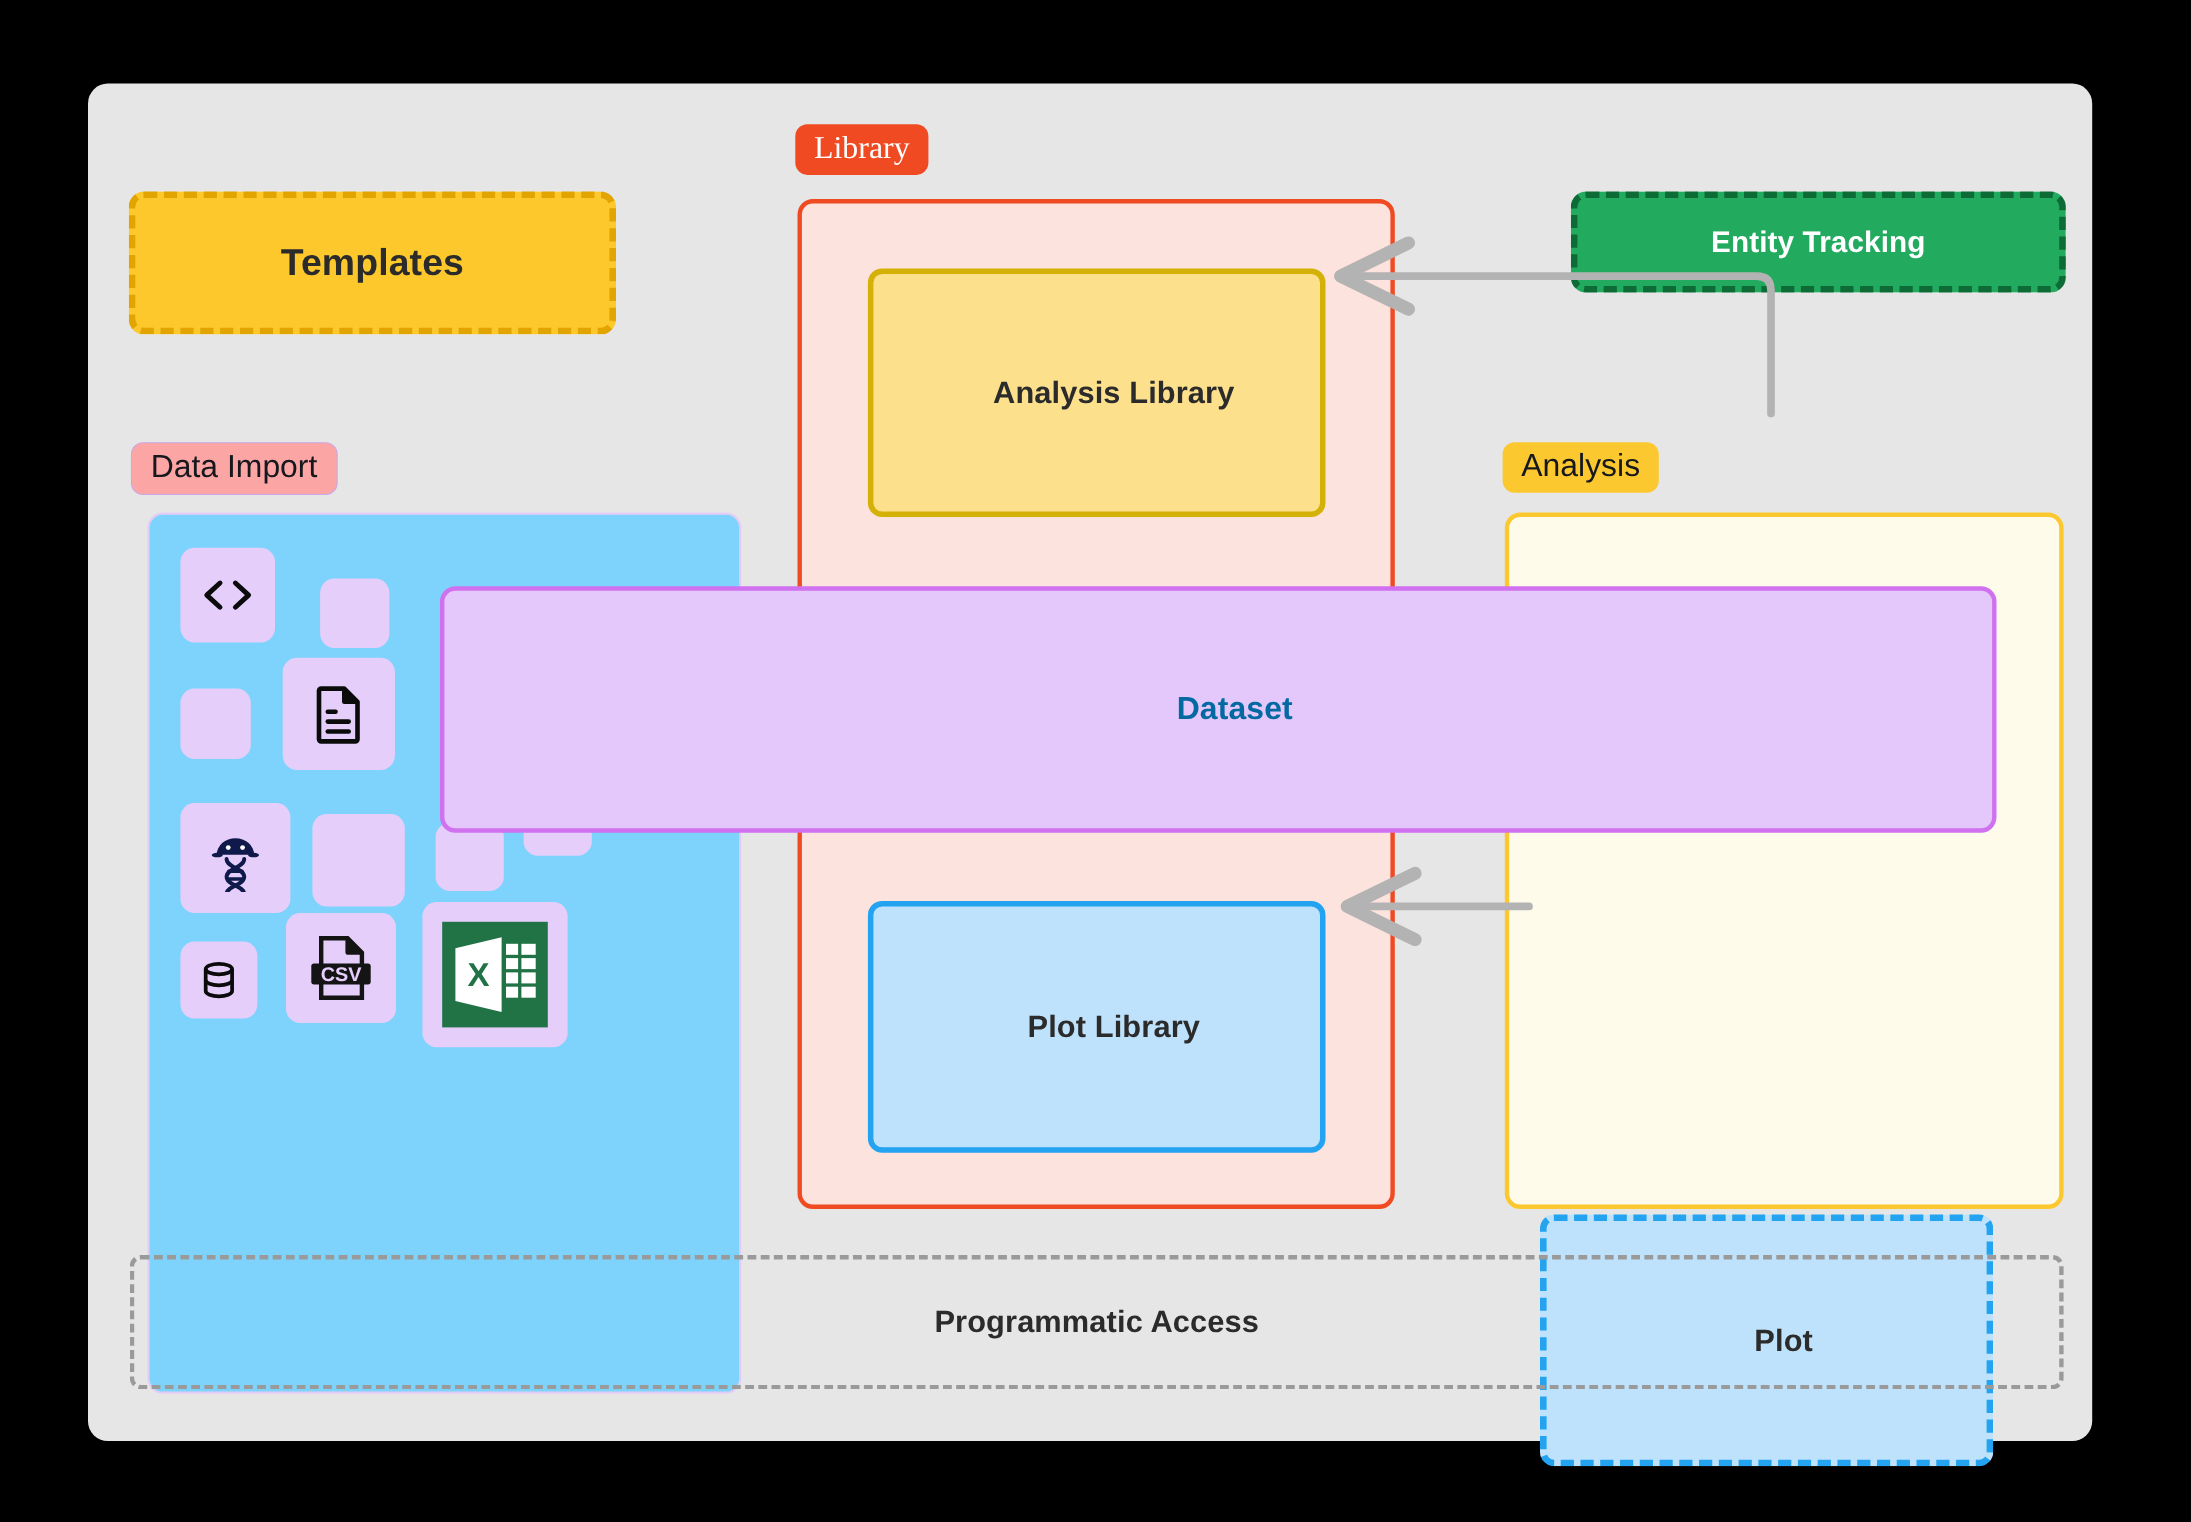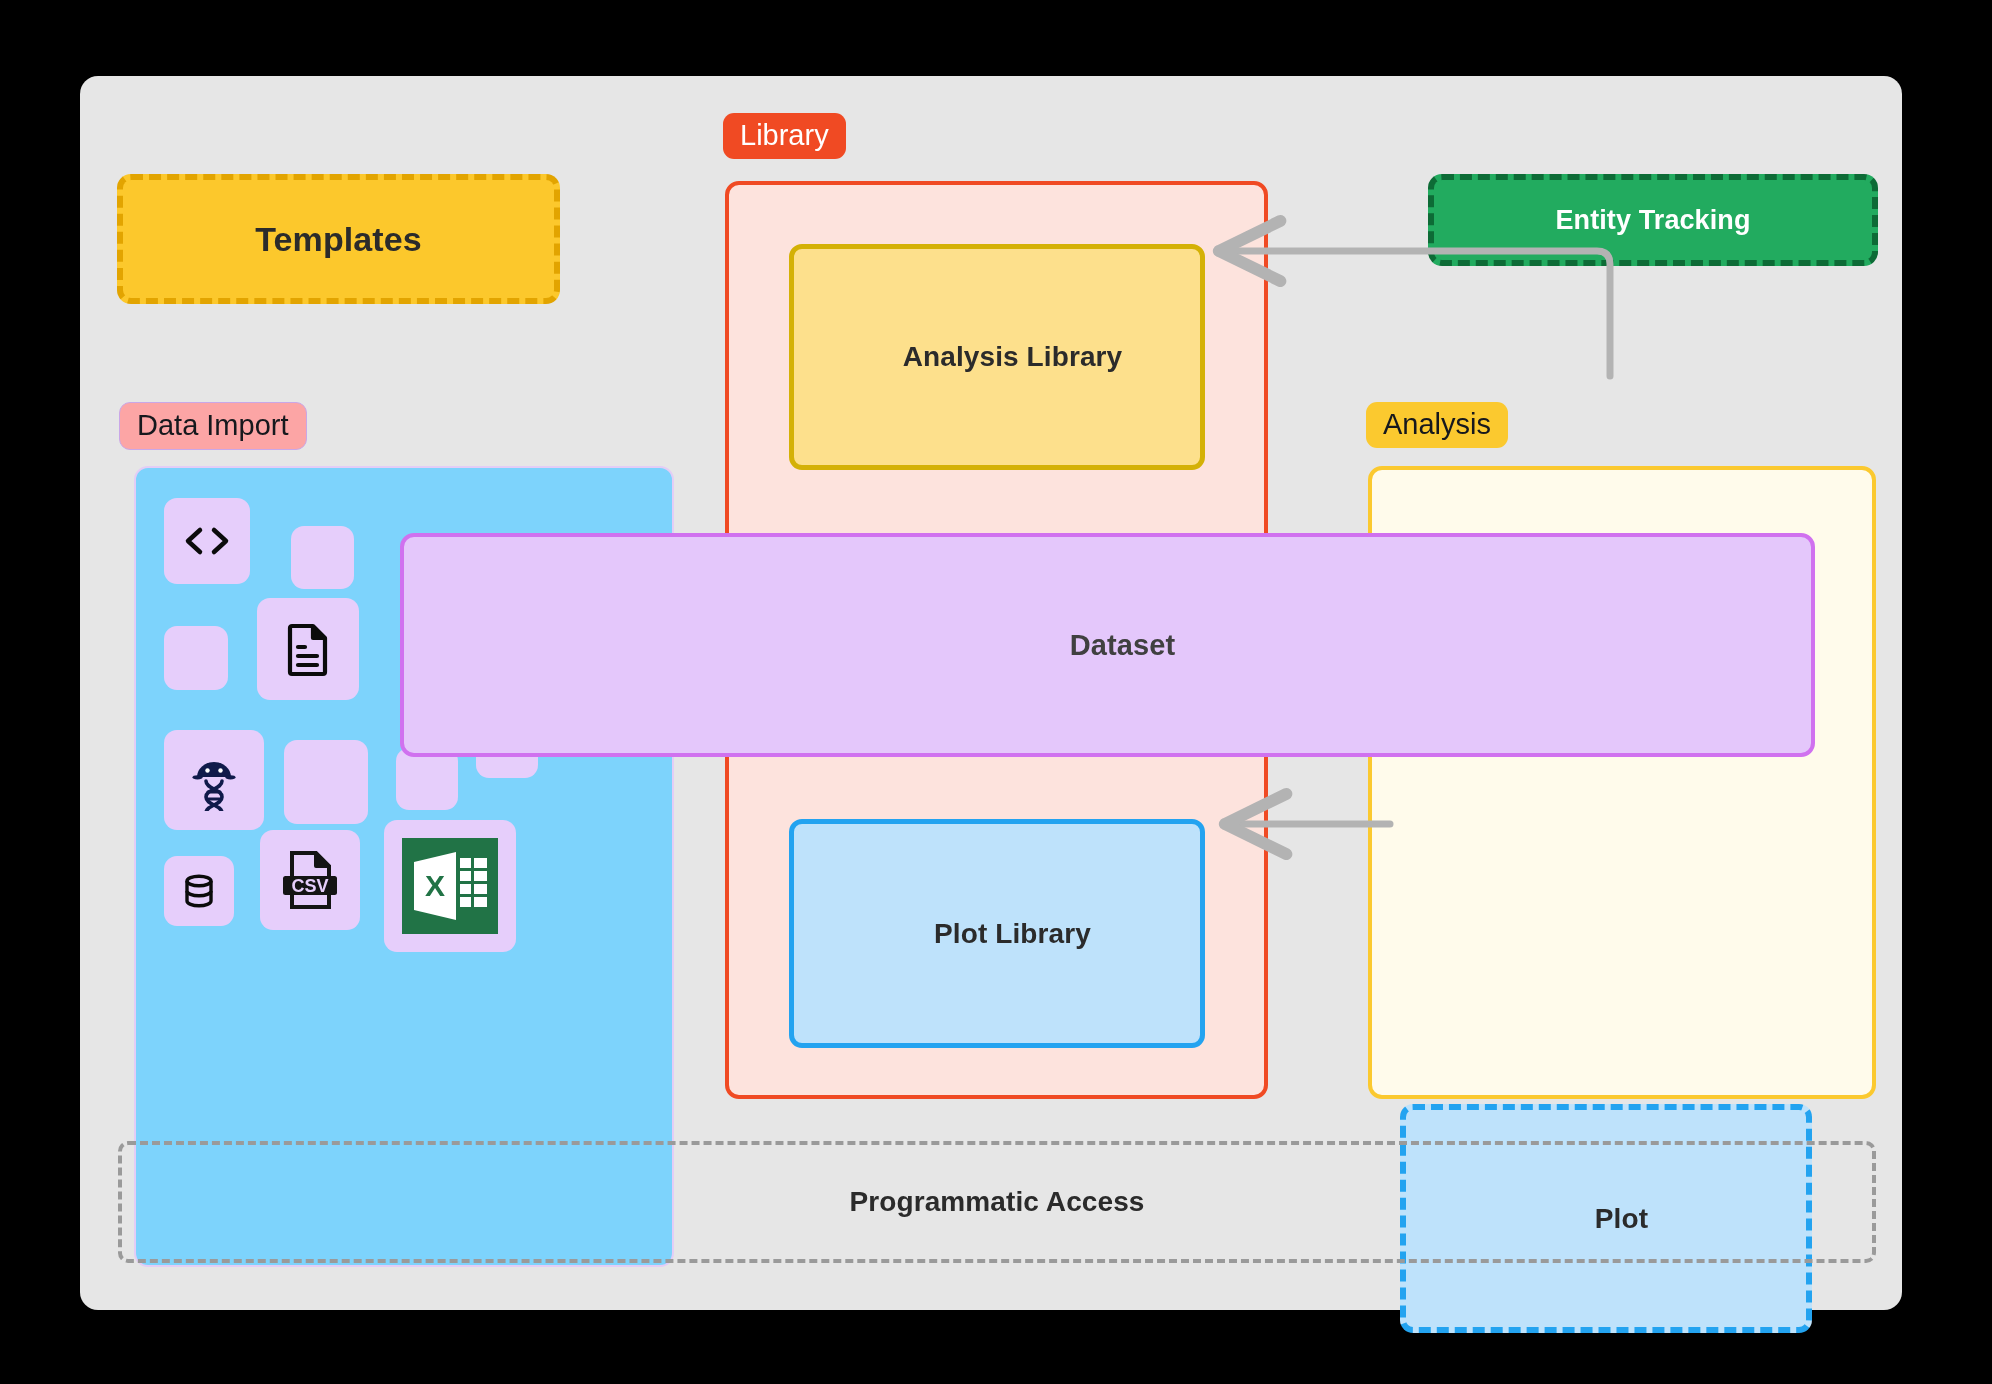--- a/index.html
+++ b/index.html
@@ -65,21 +65,21 @@
     background:#bee2fb;border:6px dashed #23a3f0;border-radius:13px;
   }
   .plot .lbl{font-size:28px;color:#2b2b2b;margin-left:31px;}
 
   
   .dataset{
     left:400px;top:533px;width:1415px;height:224px;
     background:#e4c7fb;border:4px solid #d071ef;border-radius:14px;
     z-index:30;
   }
-  .dataset .lbl{font-size:29px;color:#404040;margin-left:30px;}
+  .dataset .lbl{font-size:29px;color:#0369a1;margin-left:30px;}
 
   
   .prog{
     left:118px;top:1141px;width:1758px;height:122px;
     border:4px dashed #9a9a9a;border-radius:10px;background:transparent;
     justify-content:center;
   }
   .prog .lbl{font-size:28px;color:#2b2b2b;}
 
   
@@ -96,21 +96,21 @@
   <div class="outer-frame">
 
     <div class="box templates" style="left:37px;top:98px;">
       <span class="lbl">Templates</span>
     </div>
 
     <div class="box entity" style="left:1348px;top:98px;">
       <span class="lbl">Entity Tracking</span>
     </div>
 
-    <div class="pill pill-library" style="left:643px;top:37px;">Library</div>
+    <div class="pill pill-library" style="left:643px;top:37px;font-family:Liberation Serif, serif;">Library</div>
     <div class="grp grp-library" style="left:645px;top:105px;">
       <div class="box analysis-library" style="position:absolute;left:60px;top:59px;width:416px;height:226px;">
         <span class="lbl">Analysis Library</span>
       </div>
       <div class="box plot-library" style="position:absolute;left:60px;top:634px;width:416px;height:229px;">
         <span class="lbl">Plot Library</span>
       </div>
     </div>
 
     <div class="pill pill-dataimport" style="left:39px;top:326px;">Data Import</div>

